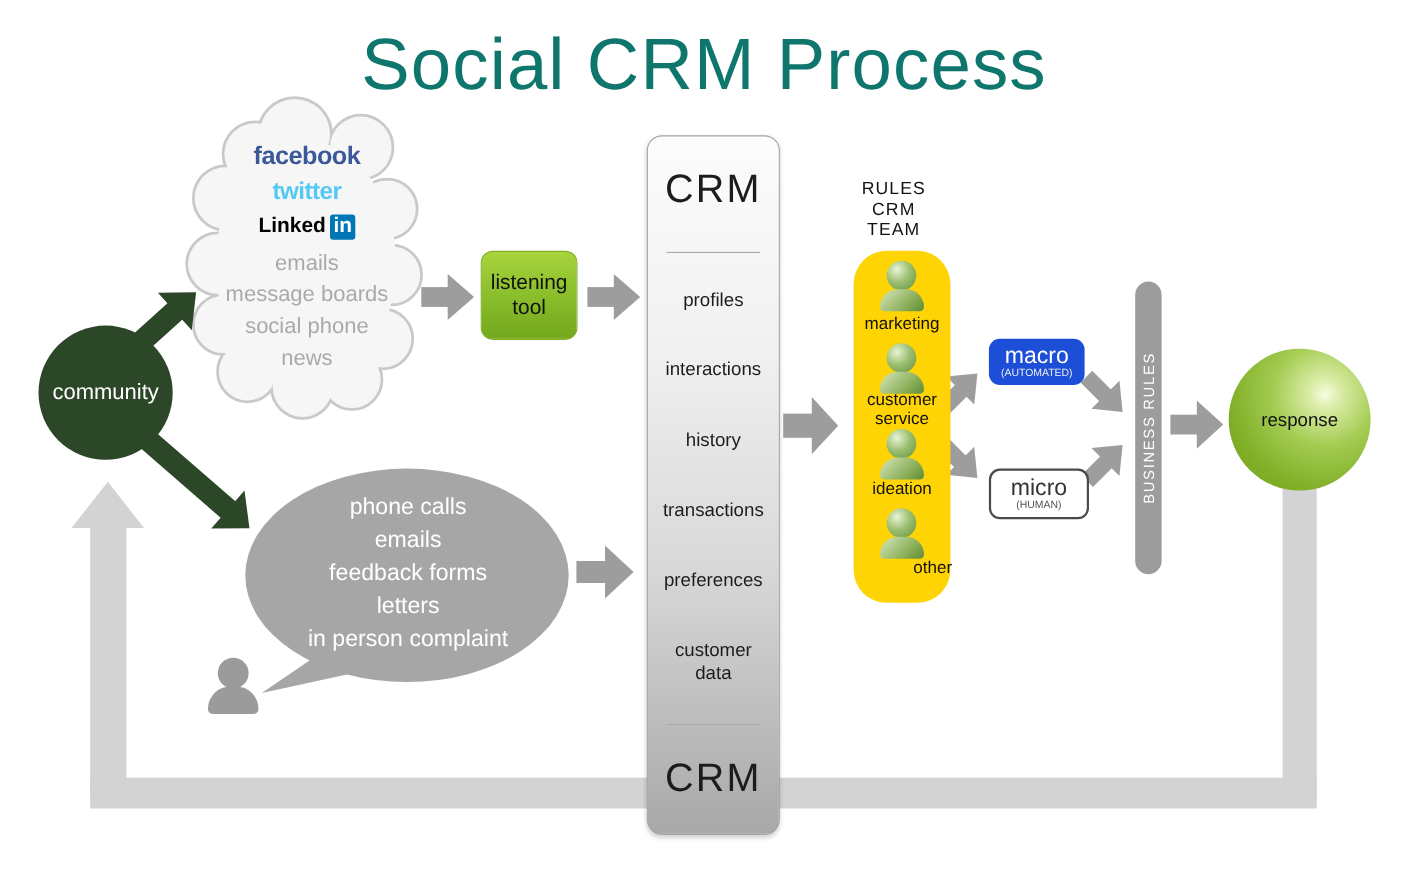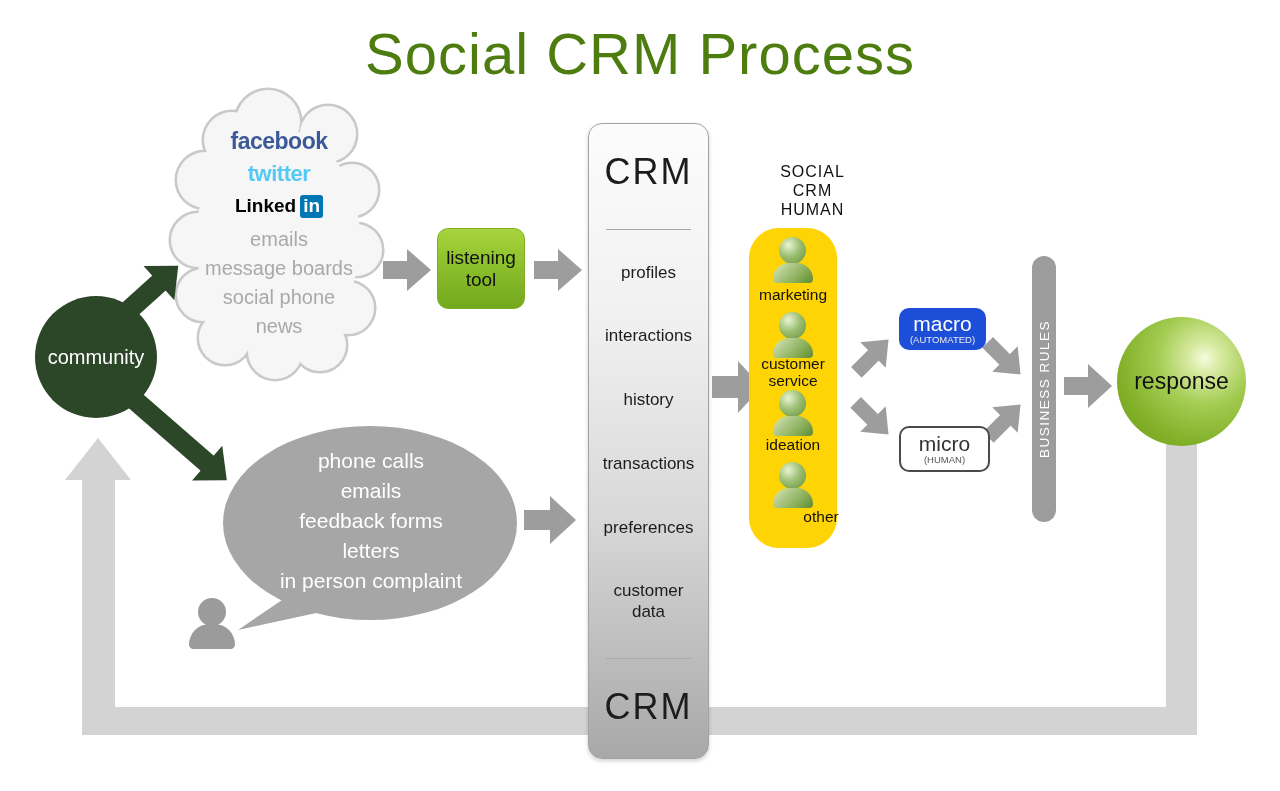--- a/index.html
+++ b/index.html
@@ -1,22 +1,22 @@
 <!DOCTYPE html>
 <html><head>
 <meta charset="utf-8">
 <style>
   html,body{margin:0;padding:0;background:#fff;}
   .canvas{position:relative;width:1280px;height:791px;background:#fff;overflow:hidden;
           font-family:"Liberation Sans","DejaVu Sans",sans-serif;color:#161616;}
   .abs{position:absolute;}
 
   
-  .title{left:0;top:20px;width:100%;text-align:center;font-size:58px;font-weight:400;
-         letter-spacing:1px;color:#4d7c0f;}
+  .title{left:0;top:20px;width:100%;text-align:center;font-size:66px;font-weight:400;
+         letter-spacing:1px;color:#0f766e;}
 
   
   .loop{background:#d3d3d3;z-index:0;}
   .loop-arrowhead{left:65px;top:438px;width:0;height:0;border-left:33px solid transparent;
         border-right:33px solid transparent;border-bottom:42px solid #d3d3d3;z-index:0;}
 
   
   .arr{position:absolute;transform-origin:0 50%;z-index:2;}
   .arr i{display:block;position:absolute;}
   .arr .shaft{left:0;top:calc(50% - var(--sh)/2);height:var(--sh);
@@ -48,21 +48,21 @@
         background:linear-gradient(to bottom,#fcfcfc 0%,#f1f1f1 30%,#d8d8d8 62%,#a8a8a8 100%);
         border:1px solid #a3a3a3;box-shadow:0 2px 4px rgba(0,0,0,0.18);z-index:2;}
   .crmcol .big{position:absolute;width:100%;text-align:center;font-size:36px;letter-spacing:2px;color:#1c1c1c;}
   .crmcol .item{position:absolute;width:100%;text-align:center;font-size:17px;color:#1c1c1c;line-height:21px;}
   .crmcol .divider{position:absolute;left:14%;width:72%;height:1px;background:#a9a9a9;}
   .narrow{max-width:92px;margin:0 auto;}
 
   
   .team-header{left:770px;top:162px;width:85px;text-align:center;font-size:16px;
         line-height:19px;letter-spacing:1px;color:#111;z-index:2;}
-  .teambox{left:749px;top:228px;width:88px;height:320px;border-radius:30px;background:#ffd405;z-index:2;}
+  .teambox{left:776px;top:228px;width:88px;height:320px;border-radius:30px;background:#ffd405;z-index:2;}
   .person{position:absolute;width:46px;left:21px;height:46px;}
   .person .head{position:absolute;left:9px;top:0;width:27px;height:27px;border-radius:50%;
         background:radial-gradient(circle at 35% 30%,#e9f4d4 0%,#9cbf72 45%,#648f3c 100%);}
   .person .body{position:absolute;left:3px;top:26px;width:40px;height:20px;
         border-radius:20px 20px 5px 5px;
         background:linear-gradient(135deg,#d8e8bc 0%,#84aa52 70%,#5e8a38 100%);}
   .role{position:absolute;width:100%;text-align:center;font-size:15.5px;line-height:16.5px;color:#111;}
 
   
   .macro{left:899px;top:308px;width:87px;height:42px;border-radius:10px;background:#1d4ed8;
@@ -77,21 +77,21 @@
 
   
   .brbar{left:1032px;top:256px;width:24px;height:266px;border-radius:12px;background:#9c9c9c;
         display:flex;align-items:center;justify-content:center;z-index:2;}
   .brbar span{writing-mode:vertical-rl;transform:rotate(180deg);color:#fff;font-size:13.5px;
         letter-spacing:1.5px;white-space:nowrap;}
 
   
   .sphere{left:1117px;top:317px;width:129px;height:129px;border-radius:50%;
         background:radial-gradient(circle at 68% 32%,#f7fce0 0%,#d9eba4 12%,#a3cc52 38%,#81af27 70%,#71a01b 100%);
-        display:flex;align-items:center;justify-content:center;font-size:23px;color:#111;z-index:3;}
+        display:flex;align-items:center;justify-content:center;font-size:17px;color:#111;z-index:3;}
 
   
   .bubble-text{left:240px;top:446px;width:262px;text-align:center;color:#fff;font-size:21px;
         line-height:30px;z-index:2;}
   .gperson-head{left:198px;top:598px;width:28px;height:28px;border-radius:50%;background:#9b9b9b;z-index:2;}
   .gperson-body{left:189px;top:624px;width:46px;height:25px;border-radius:23px 23px 5px 5px;
         background:#9b9b9b;z-index:2;}
   svg{position:absolute;z-index:1;}
 </style>
 </head>
@@ -224,21 +224,21 @@
     <div class="item" style="top:265px;">history</div>
     <div class="item" style="top:329px;">transactions</div>
     <div class="item" style="top:393px;">preferences</div>
     <div class="item" style="top:456px;">
         <span class="narrow" style="display:block;">customer data</span>
       </div>
     <div class="divider" style="top:534px;"></div>
     <div class="big" style="top:562px;">CRM</div>
   </div>
 
-  <div class="abs team-header">SOCIAL CRM HUMAN</div>
+  <div class="abs team-header">RULES CRM TEAM</div>
   <div class="abs teambox">
     <div class="person" style="top:9px;">
         <i class="head"></i>
         <i class="body"></i>
       </div>
     <div class="role" style="top:59px;">marketing</div>
     <div class="person" style="top:84px;">
         <i class="head"></i>
         <i class="body"></i>
       </div>

